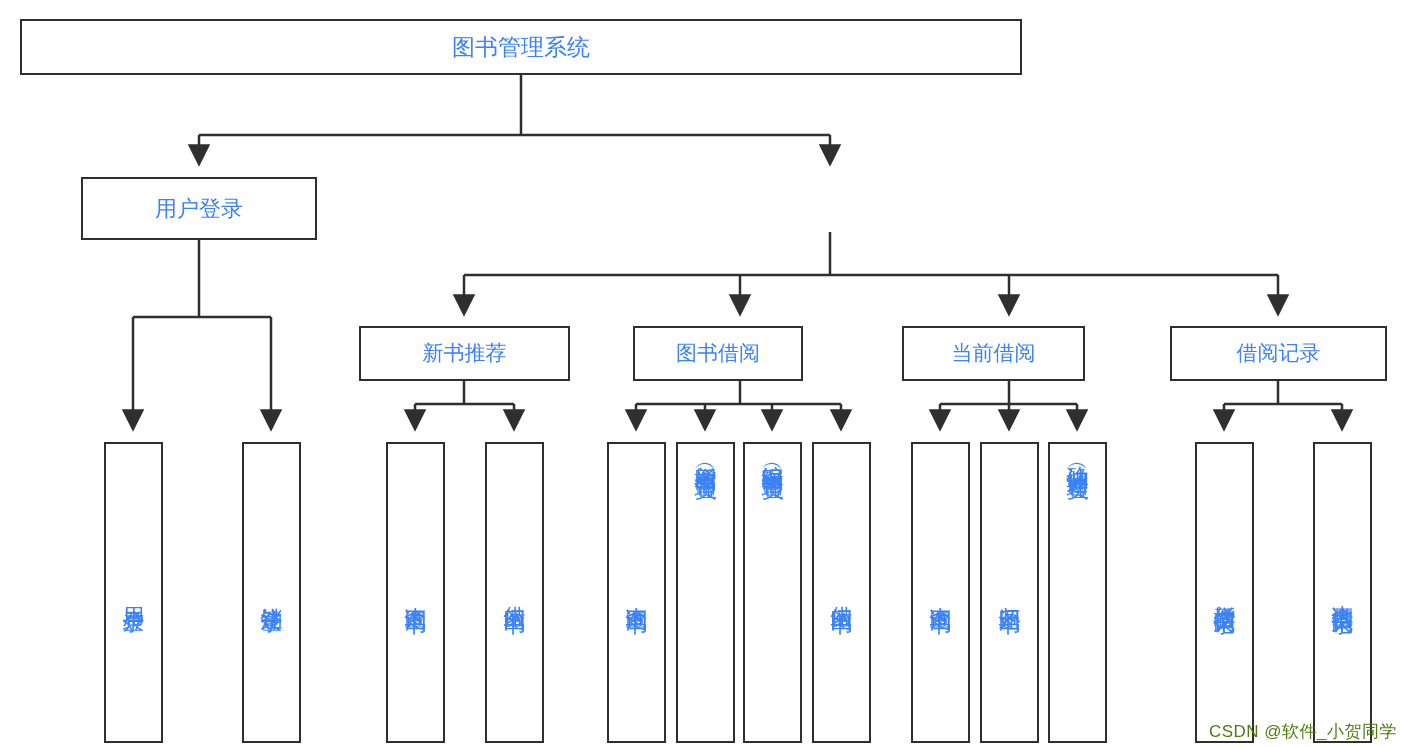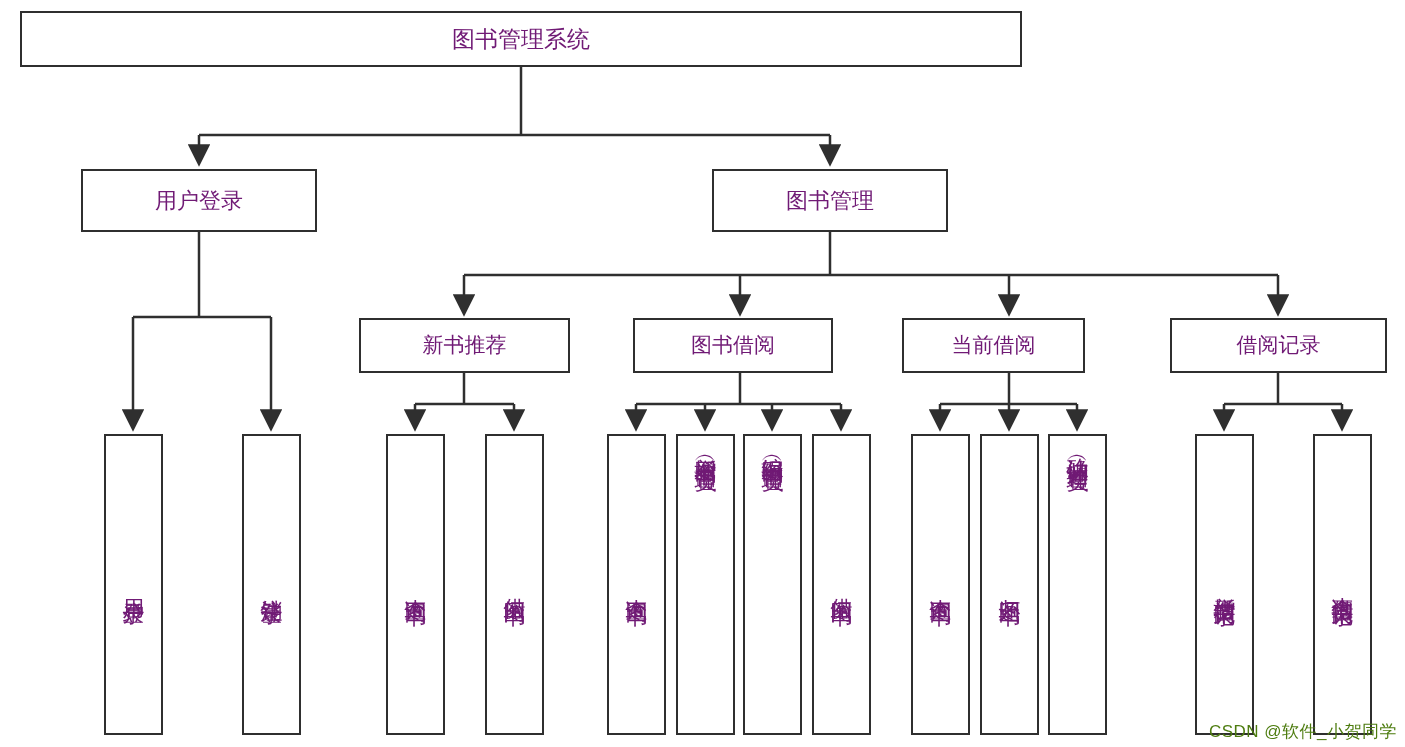--- a/index.html
+++ b/index.html
@@ -26,21 +26,22 @@
     pointer-events: none;
   }
   .node {
     position: absolute;
     box-sizing: border-box;
     border: 2.5px solid #2f2f2f;
     background: #ffffff;
     display: flex;
     align-items: center;
     justify-content: center;
-    color: #701a75;
+    color: #3b82f6;
+    margin-top: 8px;
   }
   .node-label {
     text-align: center;
     line-height: 1.25;
     white-space: nowrap;
   }
   .node.root .node-label { font-size: 23px; }
   .node.lvl2 .node-label { font-size: 22px; }
   .node.lvl3 .node-label { font-size: 21px; }
 
@@ -126,28 +127,25 @@
     </g>
   </svg>
 
   <div class="node root" style="left:20px; top:11px; width:1002px; height:56px;">
     <span class="node-label">图书管理系统</span>
   </div>
 
   <div class="node lvl2" style="left:81px; top:169px; width:236px; height:63px;">
     <span class="node-label">用户登录</span>
   </div>
-  <div class="node lvl2" style="left:712px; top:169px; width:236px; height:63px;">
-    <span class="node-label">图书管理</span>
-  </div>
 
   <div class="node lvl3" style="left:359px; top:318px; width:211px; height:55px;">
     <span class="node-label">新书推荐</span>
   </div>
-  <div class="node lvl3" style="left:633px; top:318px; width:200px; height:55px;align-items:center;">
+  <div class="node lvl3" style="left:633px; top:318px; width:170px; height:55px;align-items:center;">
     <span class="node-label">图书借阅</span>
   </div>
   <div class="node lvl3" style="left:902px; top:318px; width:183px; height:55px;">
     <span class="node-label">当前借阅</span>
   </div>
   <div class="node lvl3" style="left:1170px; top:318px; width:217px; height:55px;">
     <span class="node-label">借阅记录</span>
   </div>
 
   <div class="node leaf leaf-mid" style="left:104px; top:434px; width:59px; height:301px;">

